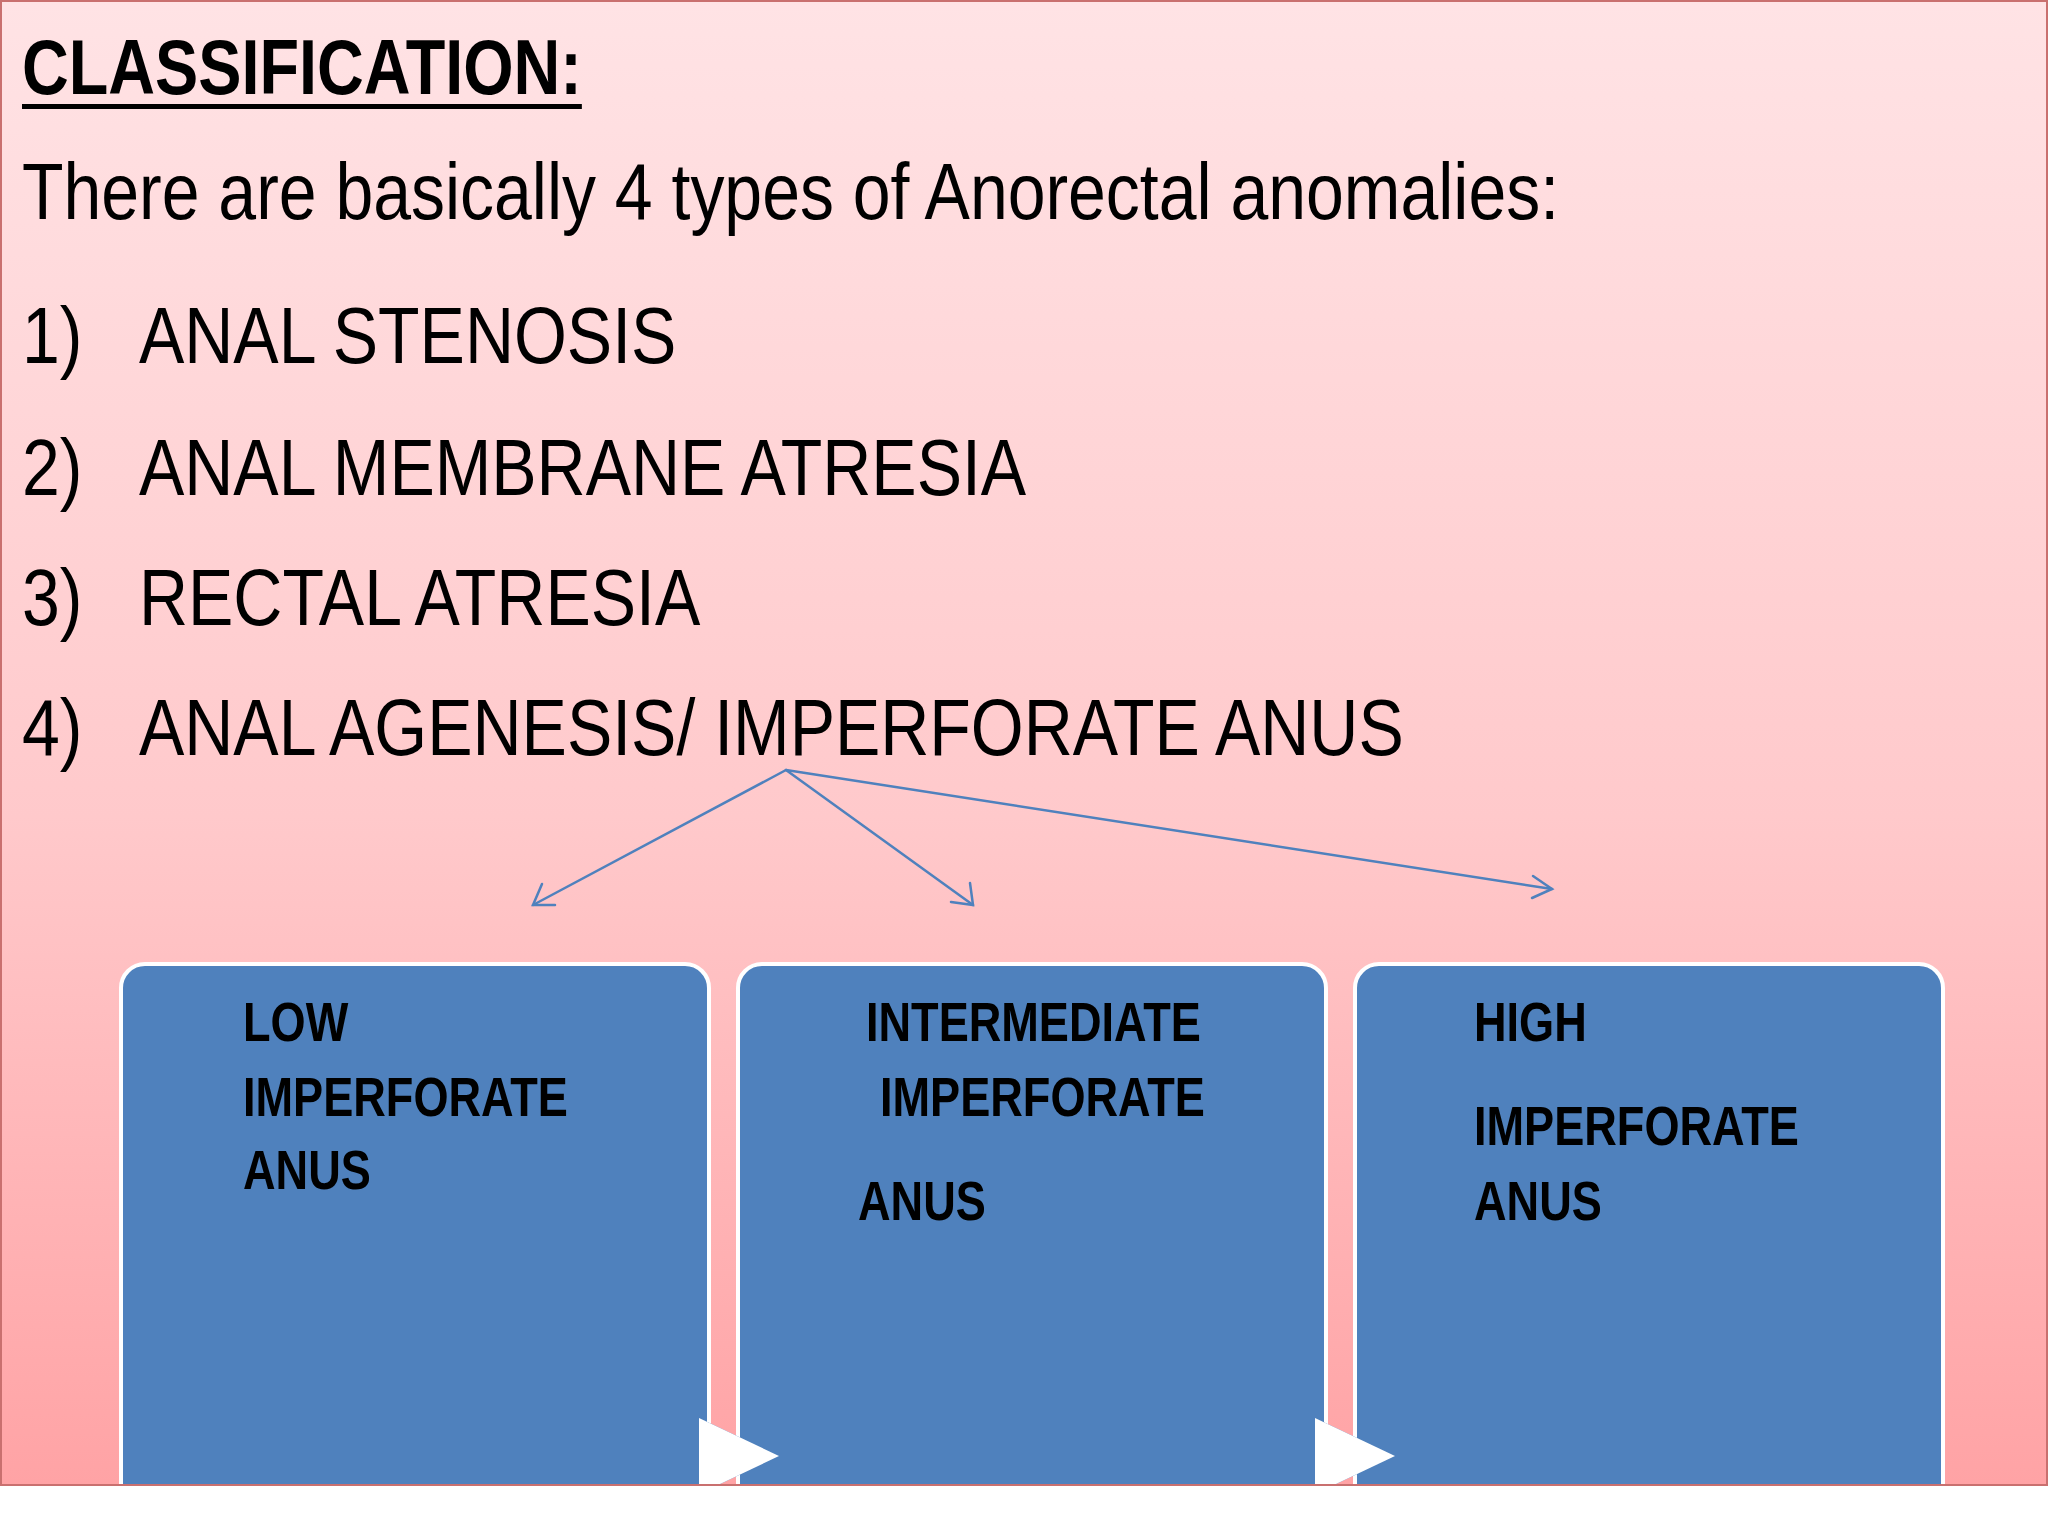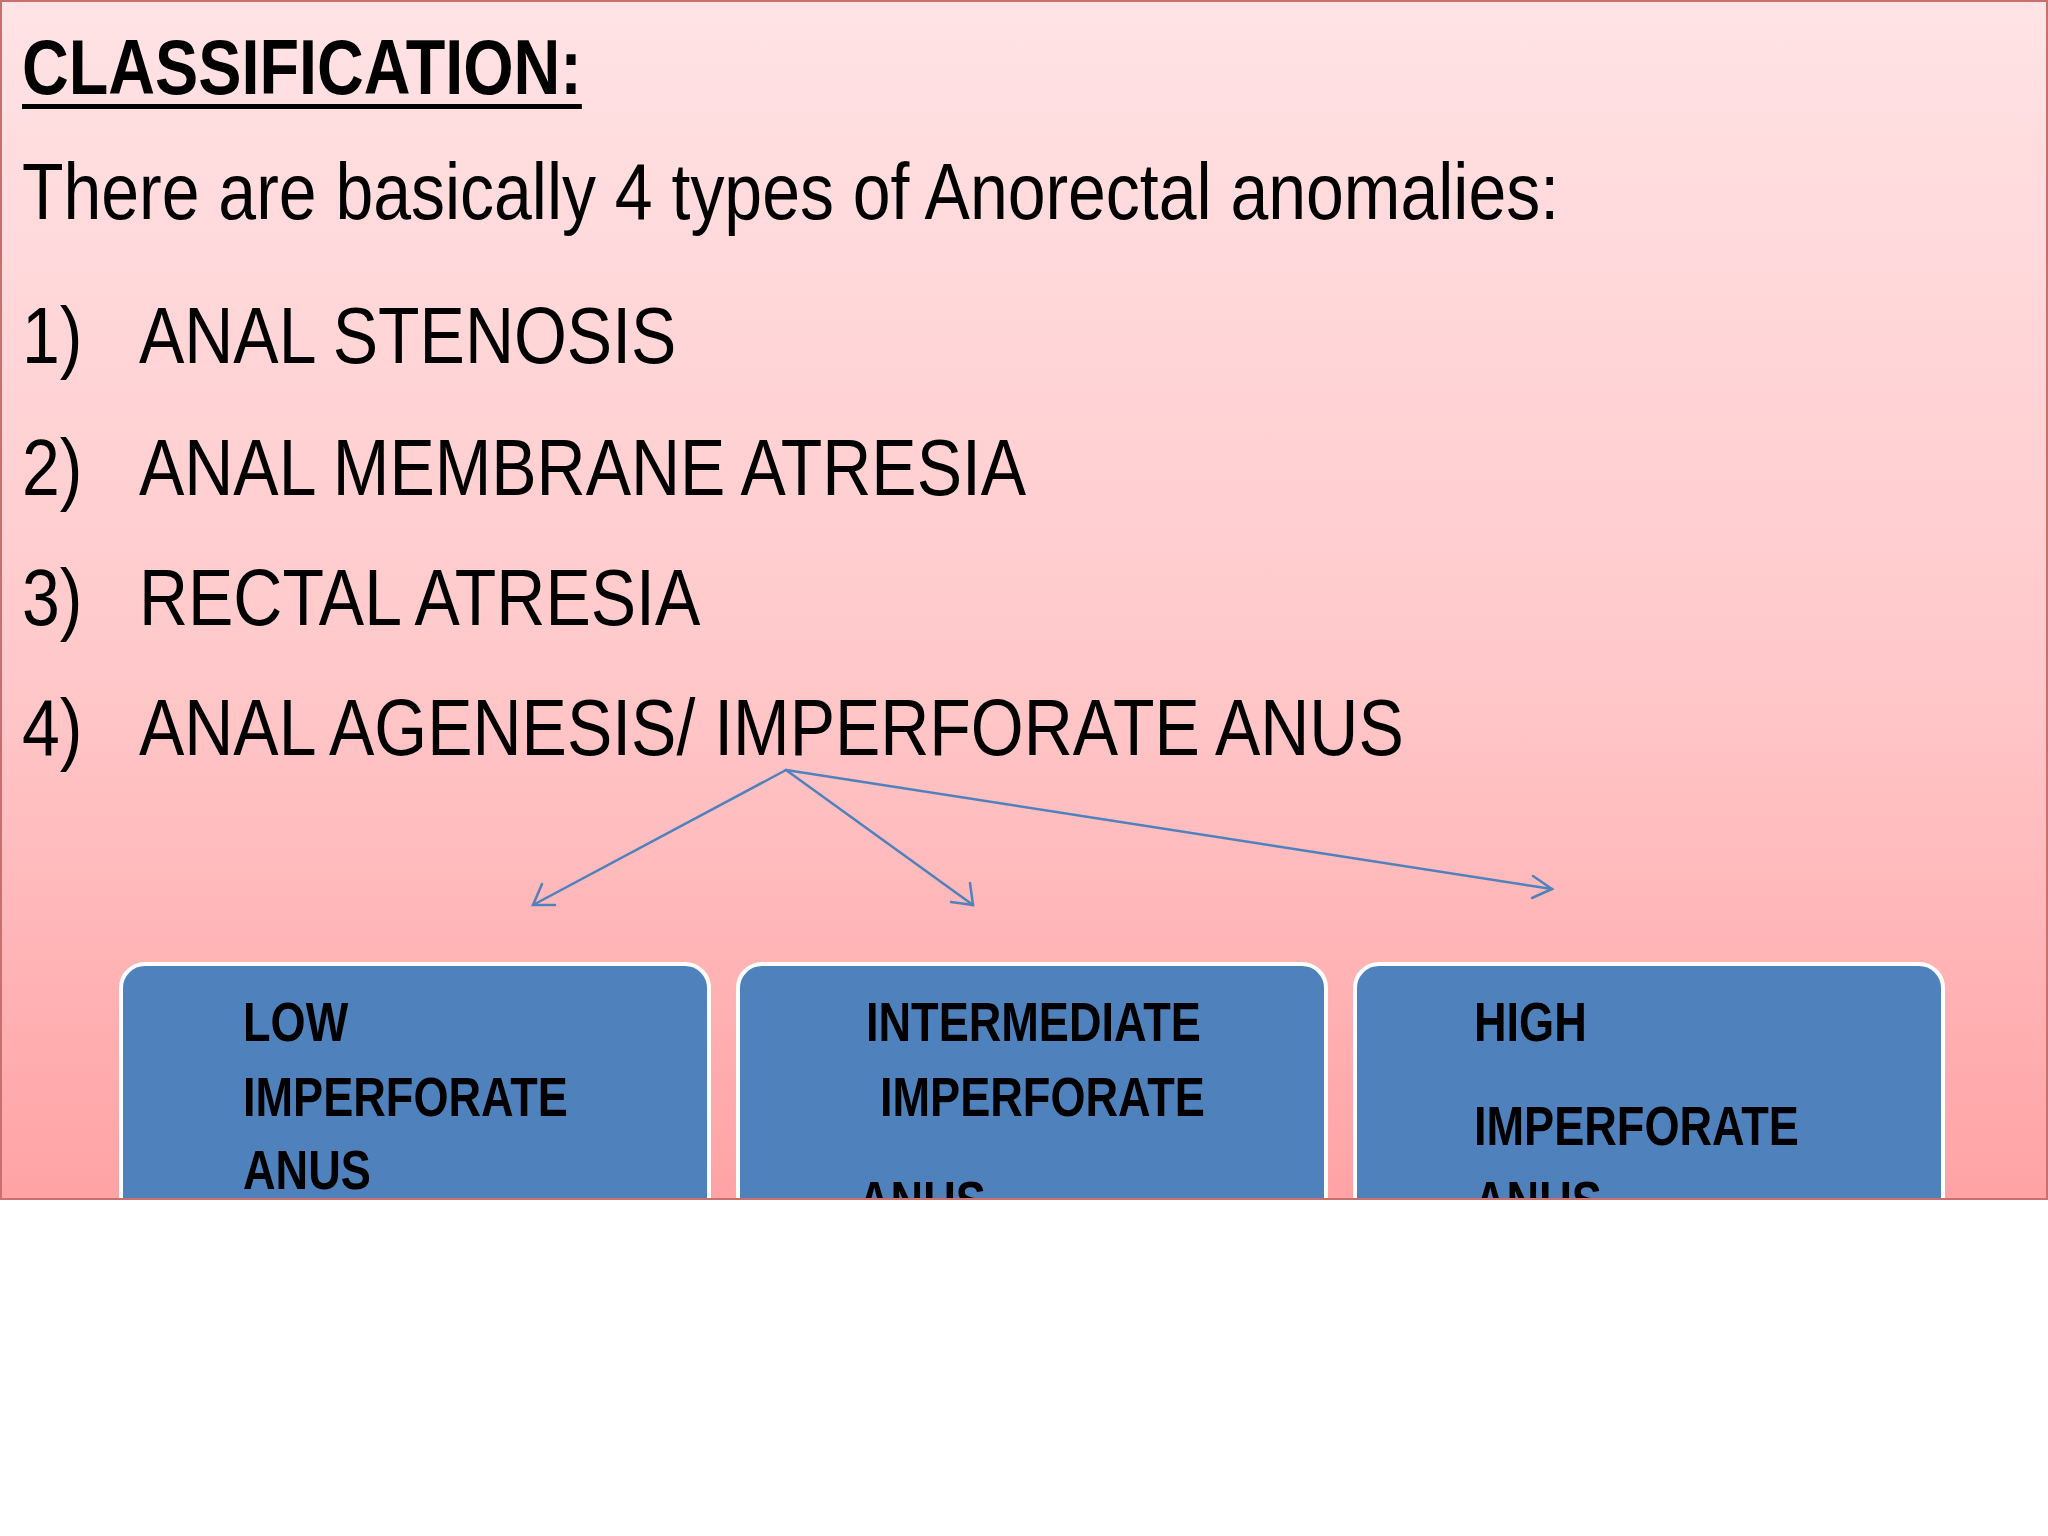--- a/index.html
+++ b/index.html
@@ -1,19 +1,19 @@
 <!DOCTYPE html>
 <html><head>
   <meta charset="utf-8">
   <style>
     html, body { margin: 0; padding: 0; }
     body { width: 2048px; height: 1536px; overflow: hidden; }
     .slide {
       position: relative;
-      width: 2048px; height: 1200px;
+      width: 2048px; height: 1486px;
       box-sizing: border-box;
       border: 2px solid #C9706F;
       background: linear-gradient(to bottom, #FFE3E5 0%, #FFC9CB 55%, #FFA3A5 100%);
       overflow: hidden;
       font-family: "Liberation Sans", sans-serif;
       color: #000;
     }
     .txt {
       position: absolute;
       white-space: nowrap;

